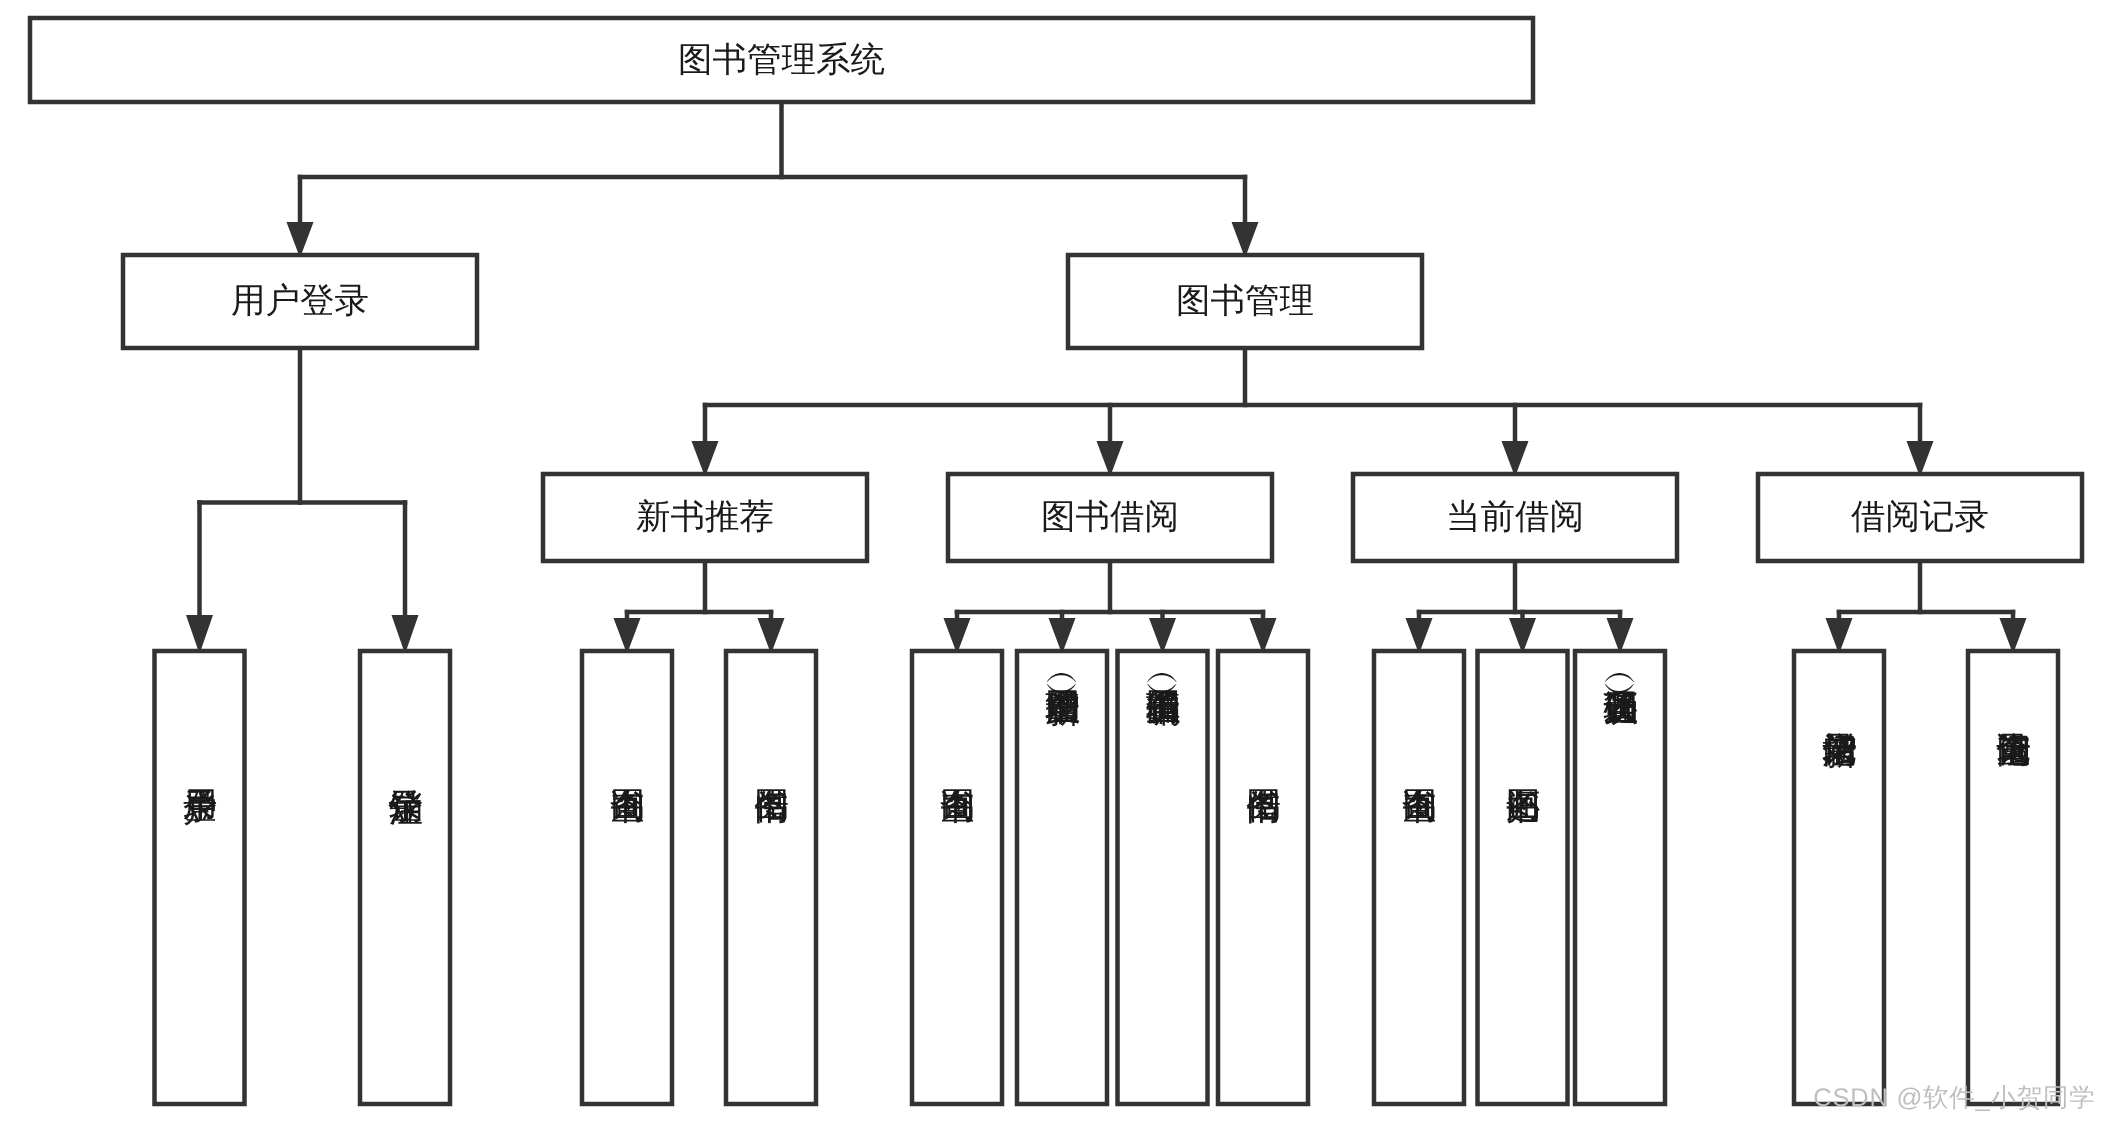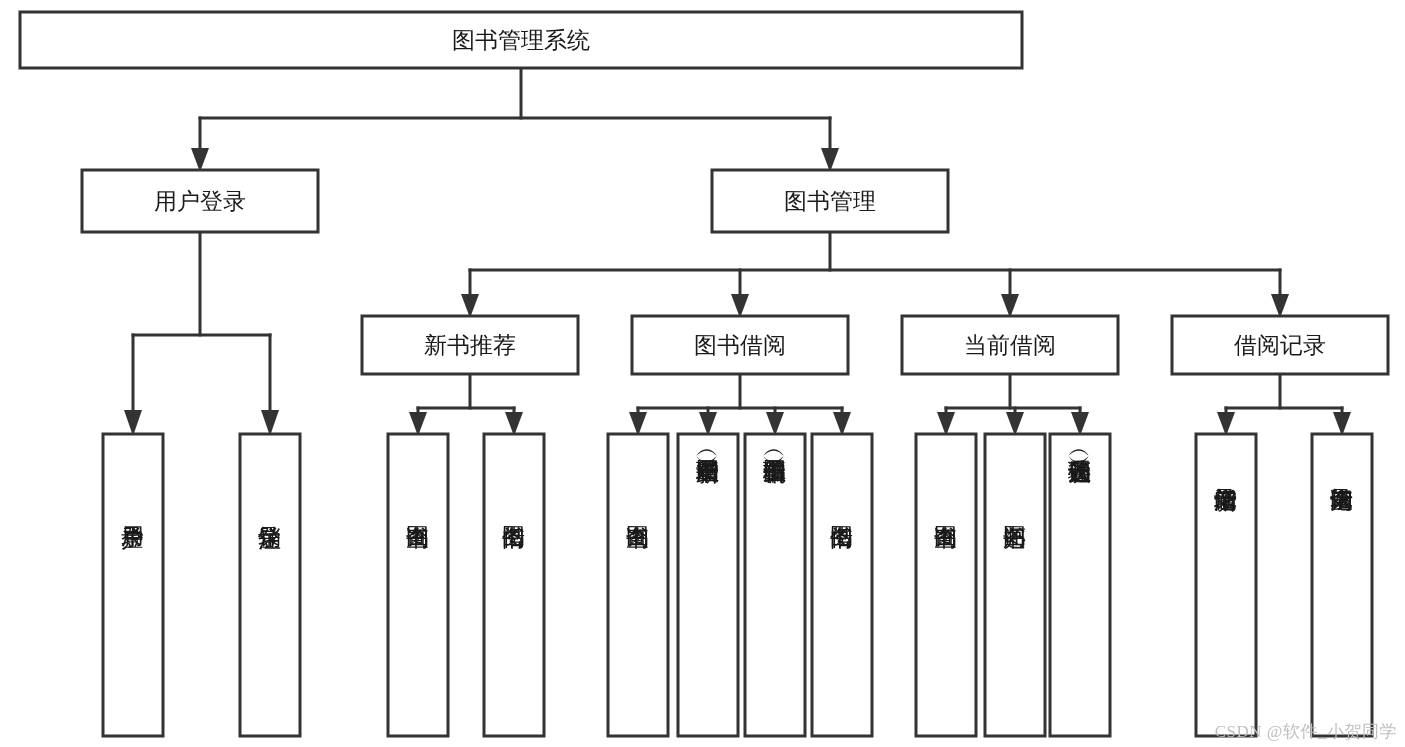--- a/index.html
+++ b/index.html
@@ -48,21 +48,21 @@
     font-size: 23px;
     fill: #1a1a1a;
     writing-mode: vertical-rl;
     text-orientation: upright;
     text-anchor: middle;
   }
   .watermark {
     position: absolute;
     right: 8px;
     bottom: 4px;
-    font-family: Liberation Serif, serif;
+    font-family: Liberation Sans, sans-serif;
     font-size: 17px;
     color: #bfbfbf;
     white-space: nowrap;
     letter-spacing: 0.5px;
   }
 </style>
 </head>
 <body>
 
 <svg id="diagram-root" viewBox="0 0 1405 747" xmlns="http://www.w3.org/2000/svg">

